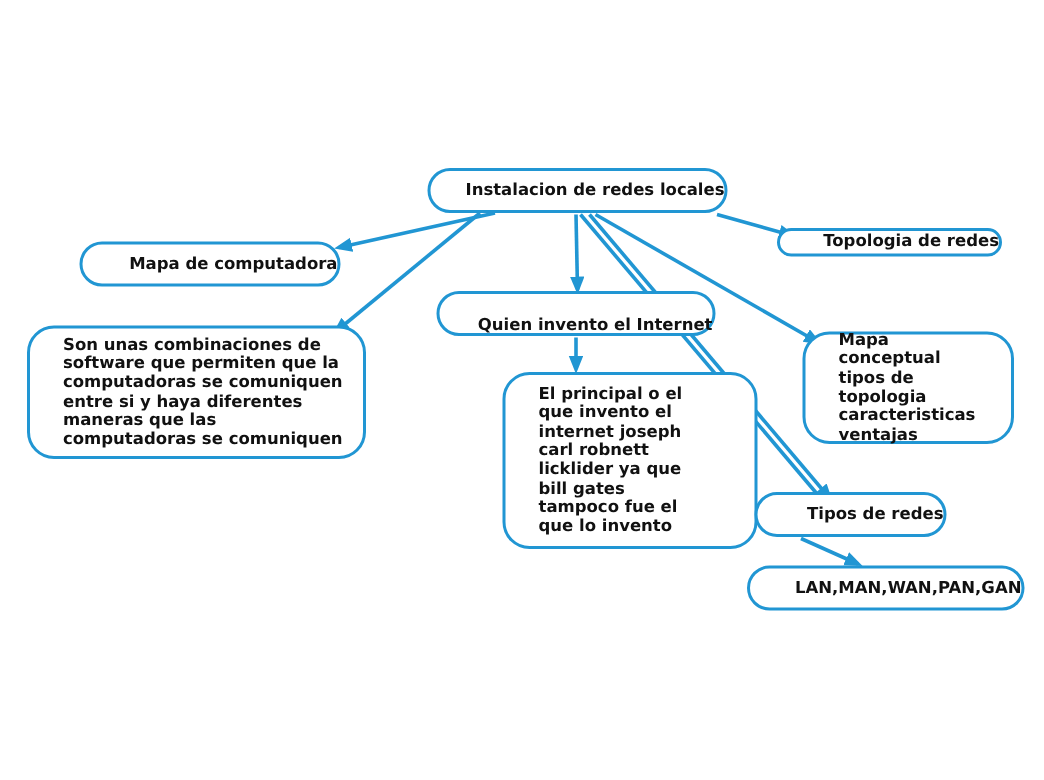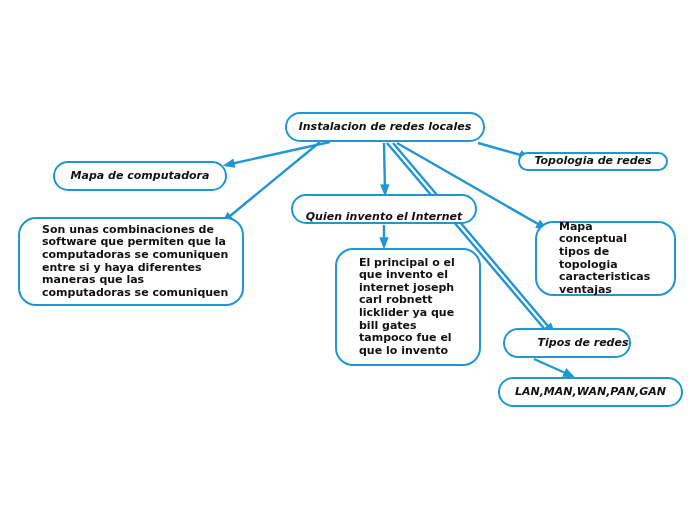--- a/index.html
+++ b/index.html
@@ -38,22 +38,21 @@
   .node .label {
     font-family: "DejaVu Sans", sans-serif;
     font-weight: bold;
     font-size: 11px;
     line-height: 12.6px;
     color: #111111;
     white-space: pre-line;
   }
   .node.center .label {
     width: 100%;
-    text-align: center;
-    font-style: italic;
+    text-align: right;
   }
   .node.left-text {
     padding-left: 22px;
     padding-right: 10px;
   }
   .node.left-text .label {
     text-align: left;
   }
 </style>
 </head>
@@ -91,21 +90,21 @@
         <span class="label" style="color: rgb(17, 17, 17);">Son unas combinaciones de
 software que permiten que la
 computadoras se comuniquen
 entre si y haya diferentes
 maneras que las
 computadoras se comuniquen</span>
       </div>
       <div class="node center" style="left: 291px; top: 194px; width: 186px; height: 30px; border-color: rgb(33, 150, 211);">
         <span class="label" style="color: rgb(17, 17, 17); margin-top: 16px;">Quien invento el Internet</span>
       </div>
-      <div class="node left-text" style="left: 335px; top: 248px; width: 146px; height: 118px; border-color: rgb(33, 150, 211);">
+      <div class="node left-text" style="left: 335px; top: 248px; width: 170px; height: 118px; border-color: rgb(33, 150, 211);">
         <span class="label" style="color: rgb(17, 17, 17);">El principal o el
 que invento el
 internet joseph
 carl robnett
 licklider ya que
 bill gates
 tampoco fue el
 que lo invento</span>
       </div>
       <div class="node center" style="left: 518px; top: 152px; width: 150px; height: 19px; border-color: rgb(33, 150, 211);">

